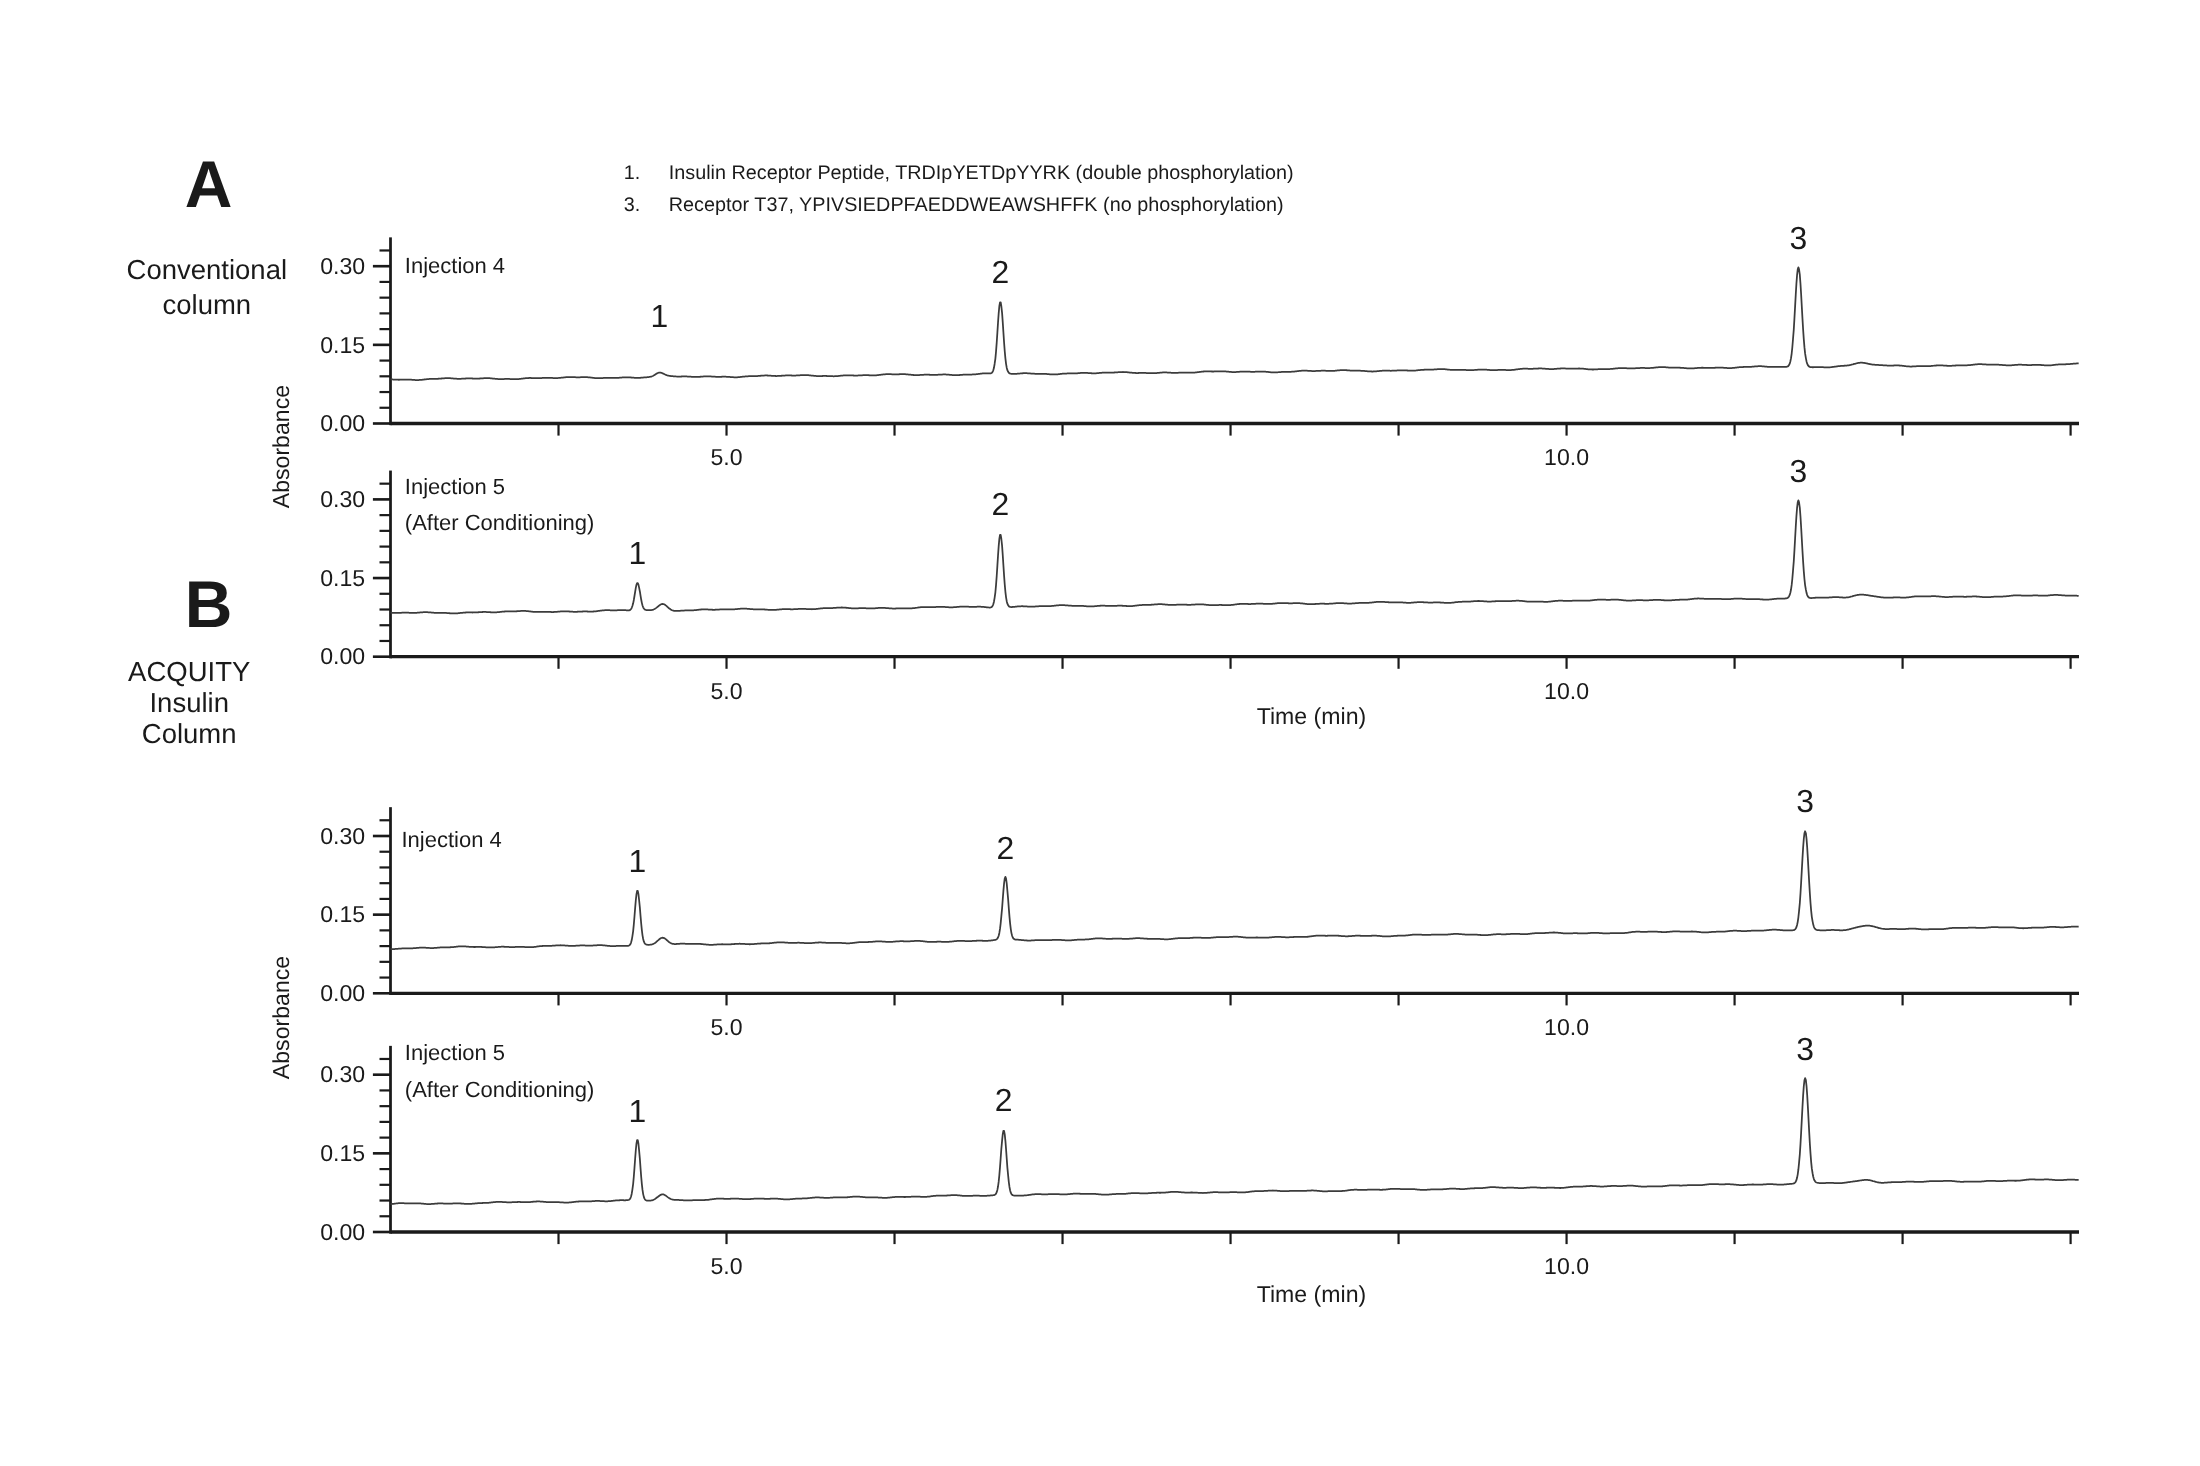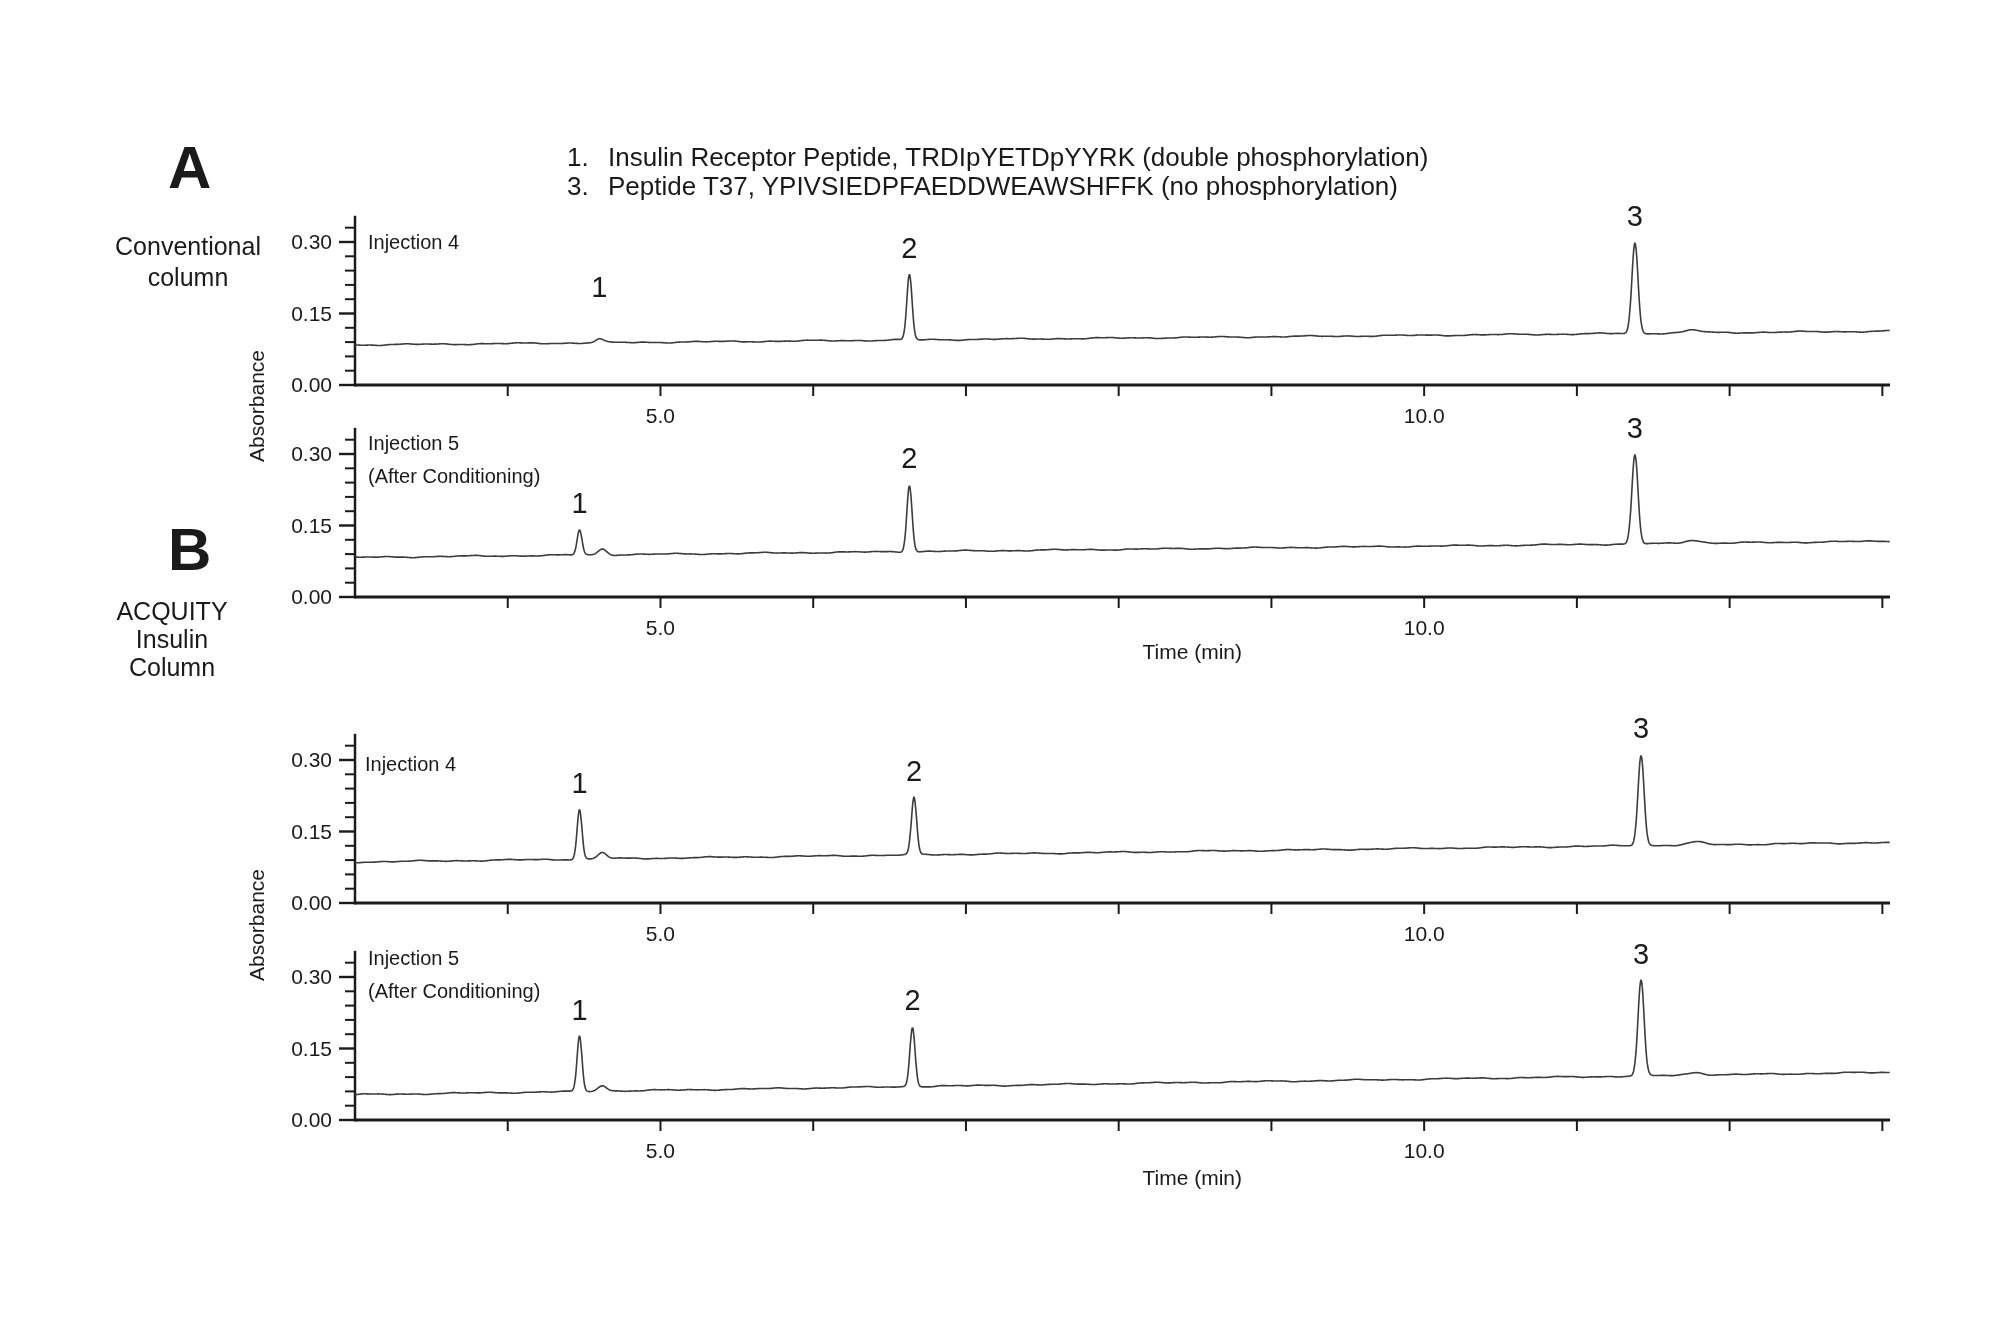--- a/index.html
+++ b/index.html
@@ -4,21 +4,21 @@
 <style>
   html,body{margin:0;padding:0;background:#e8e8e8;}
   .canvas{
     position:relative;width:2000px;height:1333px;background:#ffffff;
     font-family:"Liberation Sans","DejaVu Sans",sans-serif;color:#1a1a1a;overflow:hidden;
   }
   .abs{position:absolute;}
   .panel-letter{font-size:60px;font-weight:700;line-height:1;}
   .side-label{width:240px;text-align:center;font-size:25px;line-height:31px;}
   .side-label.three{line-height:28px;}
-  .legend{font-size:26px;line-height:29px;}
+  .legend{font-size:18px;line-height:29px;}
   .legend-row{white-space:nowrap;}
   .legend-num{display:inline-block;width:41px;}
   .inj-label{font-size:20px;line-height:33px;white-space:nowrap;}
   .axis-title{font-size:21px;}
   .y-title{transform:translate(-50%,-50%) rotate(-90deg);transform-origin:center;white-space:nowrap;}
   .x-title{width:240px;text-align:right;}
   svg text{font-family:"Liberation Sans","DejaVu Sans",sans-serif;}
 </style>
 </head>
 <body>
@@ -174,21 +174,21 @@
     <div>column</div>
   </div>
   <div class="abs axis-title y-title" style="left:257px;top:406px;">Absorbance</div>
   <div class="abs axis-title x-title" style="left:1002px;top:640px;">Time (min)</div>
 
   <div class="abs legend" style="left:567px;top:143px;">
     <div class="legend-row">
       <span class="legend-num">1.</span><span>Insulin Receptor Peptide, TRDIpYETDpYYRK (double phosphorylation)</span>
     </div>
     <div class="legend-row">
-      <span class="legend-num">3.</span><span>Peptide T37, YPIVSIEDPFAEDDWEAWSHFFK (no phosphorylation)</span>
+      <span class="legend-num">3.</span><span>Receptor T37, YPIVSIEDPFAEDDWEAWSHFFK (no phosphorylation)</span>
     </div>
   </div>
 
   <div class="abs inj-label" style="left:368px;top:226px;">Injection 4</div>
   <div class="abs inj-label" style="left:368px;top:427px;">
     <div>Injection 5</div>
     <div>(After Conditioning)</div>
   </div>
 
   <div class="abs panel-letter" style="left:168px;top:520px;">B</div>

